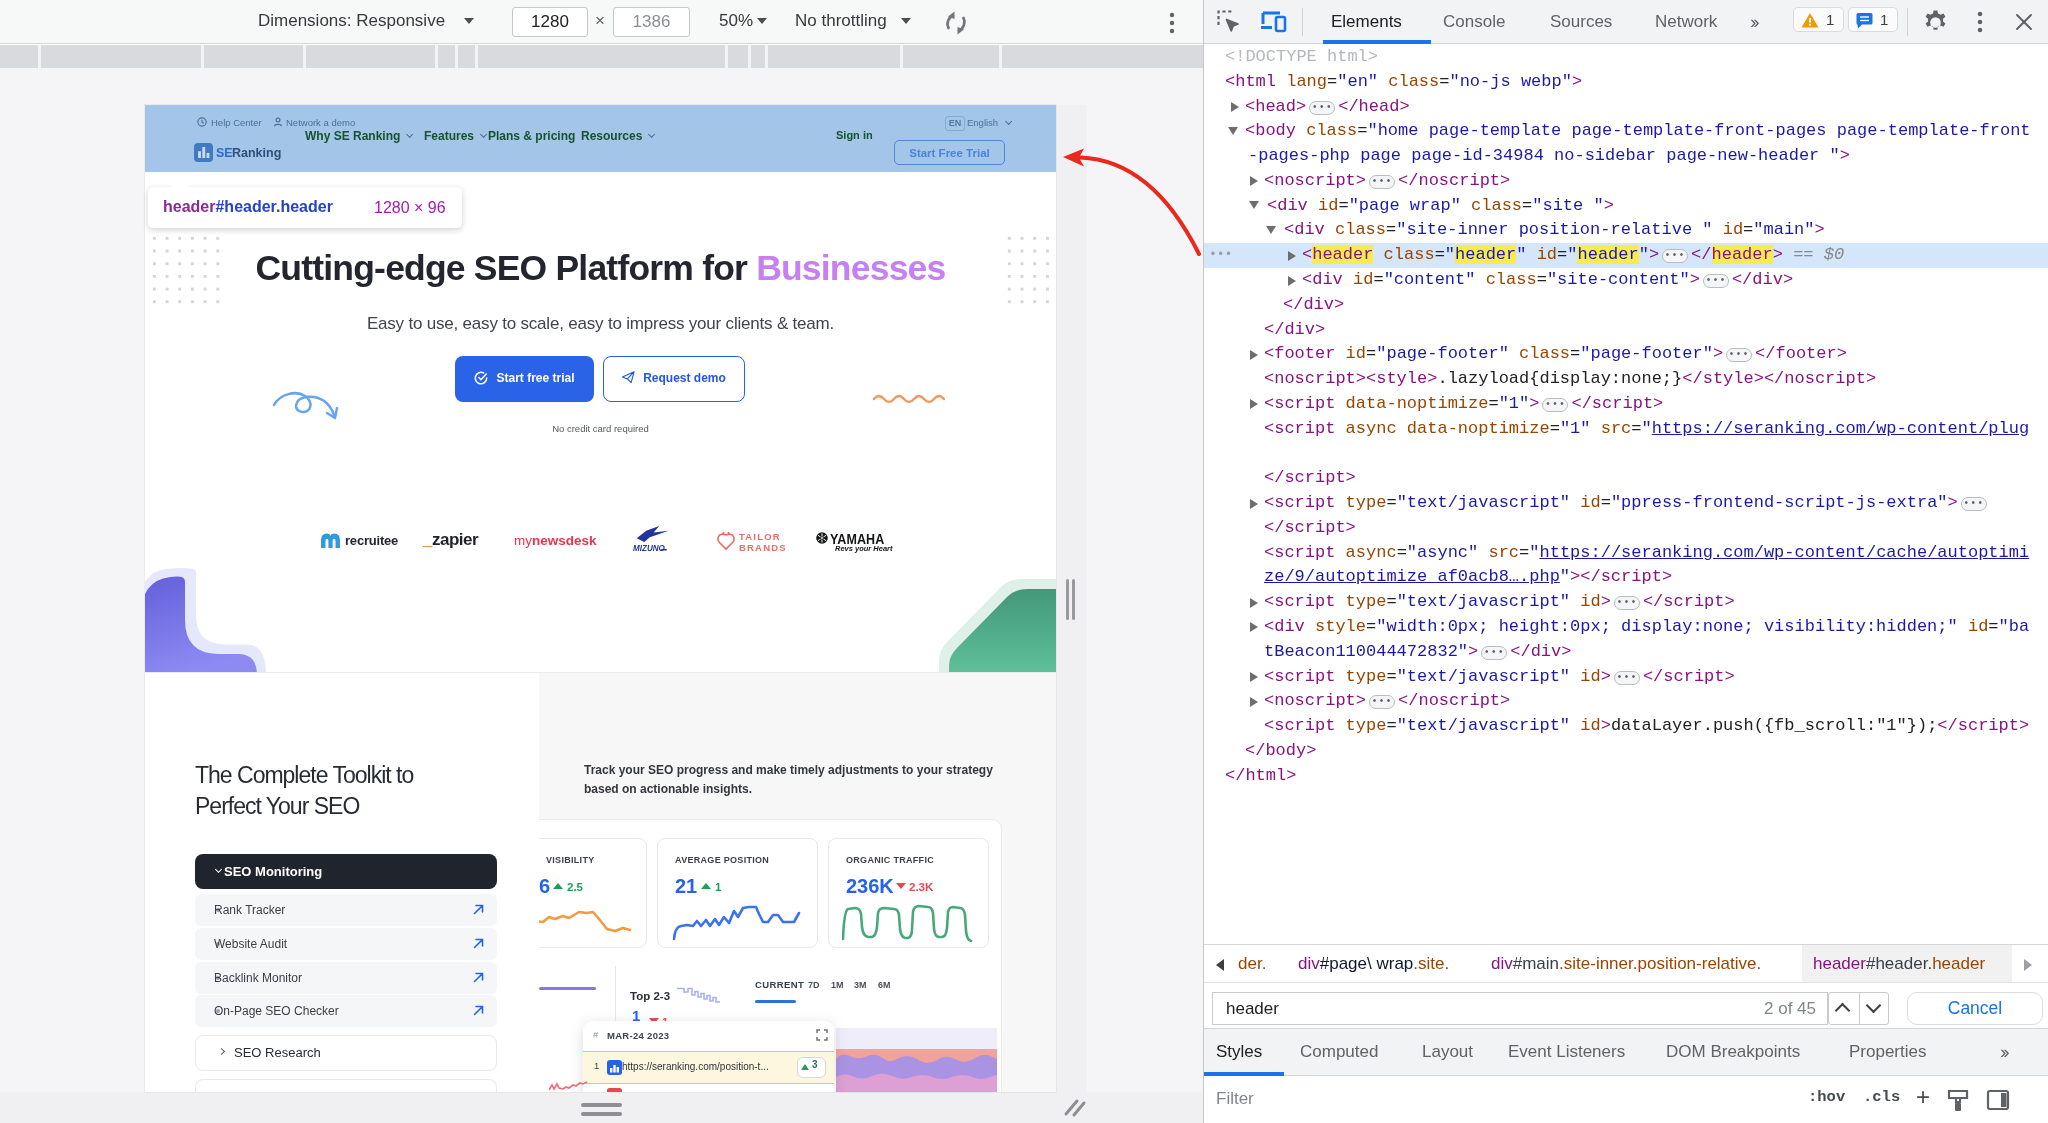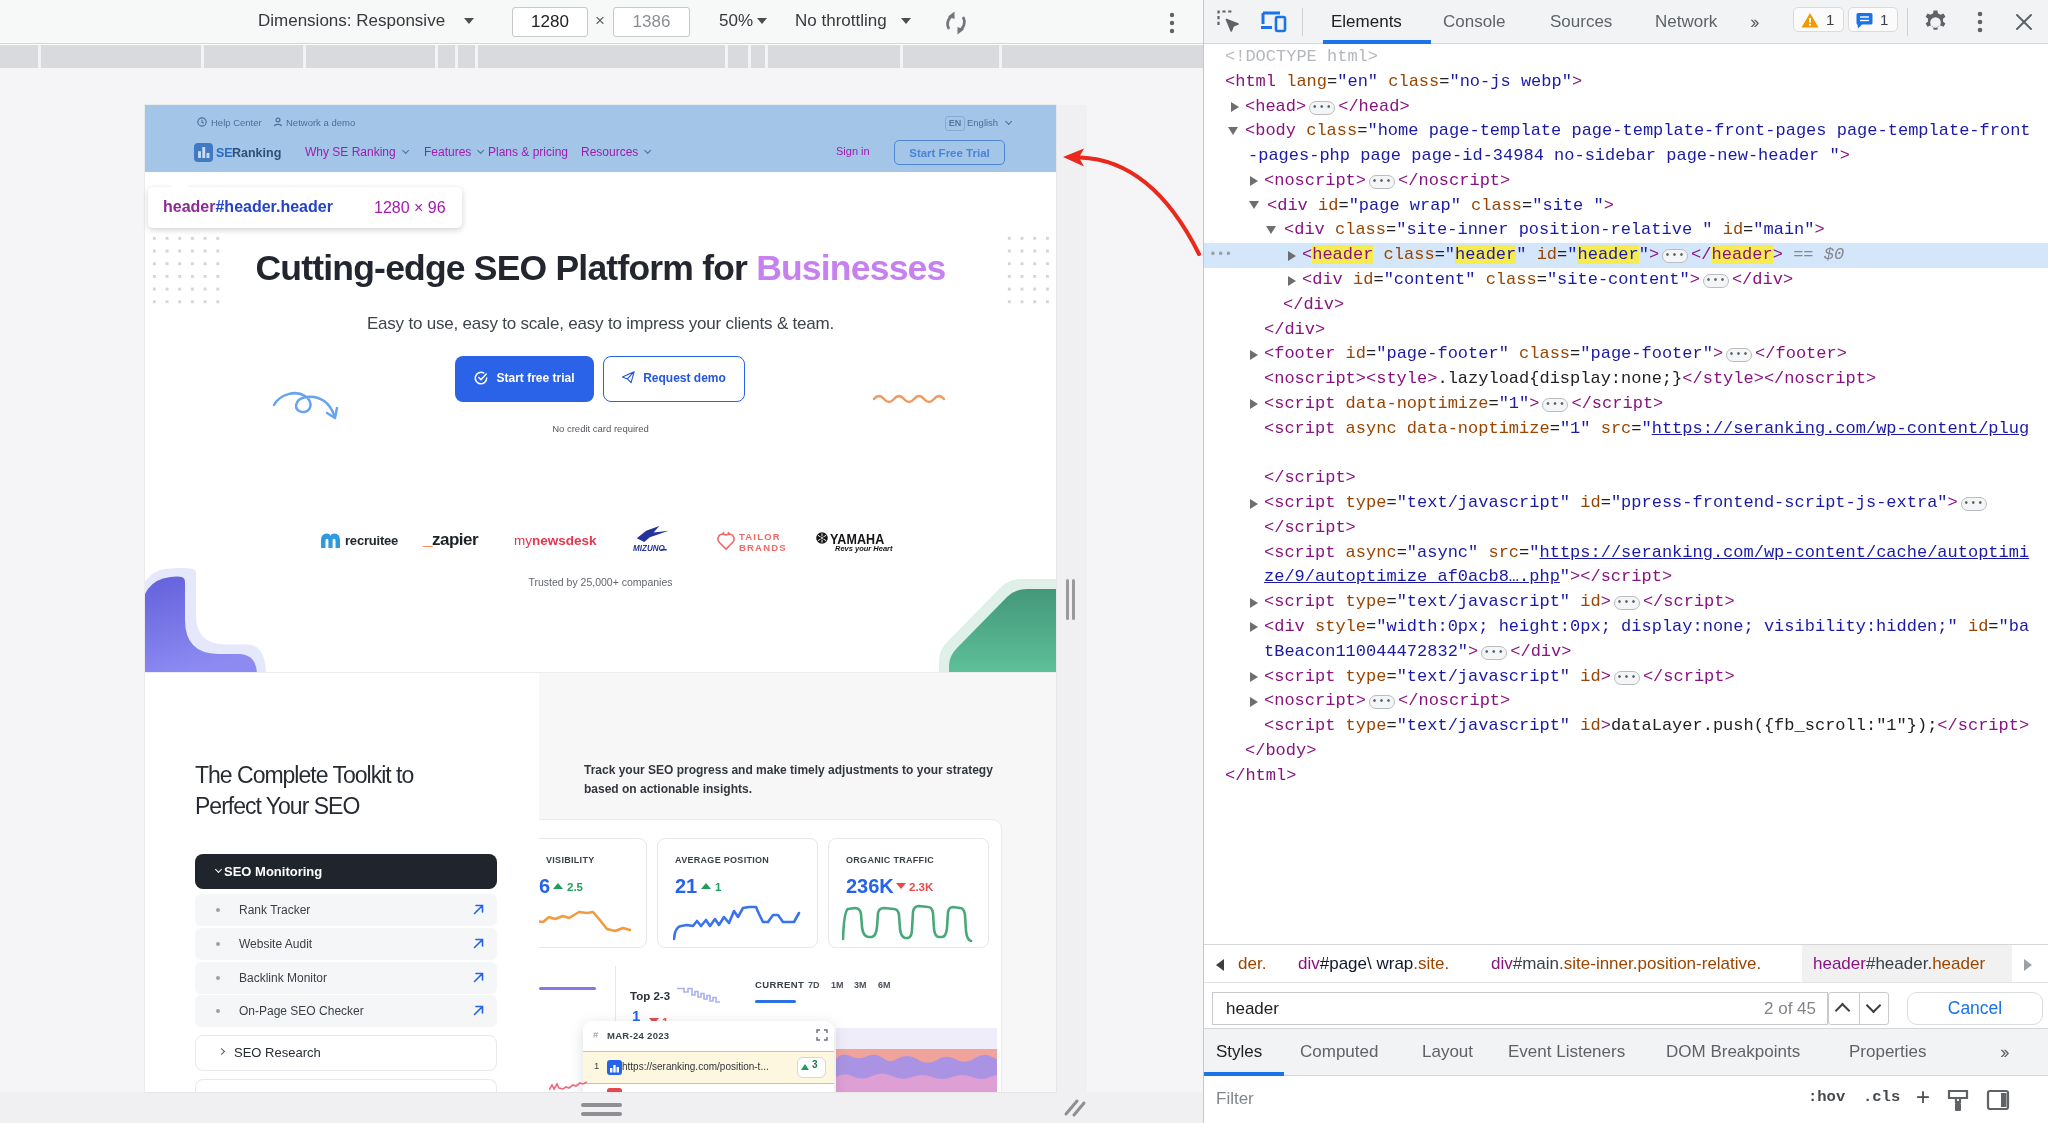--- a/index.html
+++ b/index.html
@@ -21,39 +21,39 @@
 .gutter{background:#f0f0f2}
 .vhandle{position:absolute;width:3px;height:41px;border-radius:2px;background:#9a9a9e}
 .hhandle{position:absolute;width:41px;height:4px;border-radius:2px;background:#8f8f93}
 
 
 #page{left:145px;top:37px;width:911px;height:987px;background:#fff;overflow:hidden;box-shadow:0 0 0 1px rgba(0,0,0,0.04)}
 
 
 #phead{left:0;top:0;width:911px;height:67px;background:#a2c5e8;color:#3a628f}
 #phead .tt{position:absolute;top:12px;font-size:9.5px;color:#4a7099}
-#phead .nv{position:absolute;top:40px;font-size:12px;color:#a21caf;font-weight:400}
+#phead .nv{position:absolute;top:24px;font-size:12px;color:#14532d;font-weight:700}
 .chev{display:inline-block;width:5px;height:5px;border-right:1.5px solid #4a7099;border-bottom:1.5px solid #4a7099;transform:rotate(45deg) translateY(-3px);margin-left:5px;vertical-align:middle}
 
 
 .hero-dots{background-image:radial-gradient(#d5d5dc 1.7px,transparent 1.9px);background-size:12.7px 12.7px}
 #h1{left:0;top:143px;width:911px;text-align:center;font-size:35.5px;font-weight:700;letter-spacing:-0.8px;color:#23262e}
 #h1 b{color:#c780f0;font-weight:700}
 #sub{left:0;top:209px;width:911px;text-align:center;font-size:17px;color:#3f434c;letter-spacing:-0.2px}
 .btn{position:absolute;top:251px;height:46px;border-radius:8px;font-size:12px;font-weight:600;line-height:44px;text-align:center}
 #note{left:0;top:318px;width:911px;text-align:center;font-size:9.5px;color:#55585e}
 #trusted{left:0;top:471px;width:911px;text-align:center;font-size:10.5px;color:#62666d}
 
 
 #tkl{left:0;top:568px;width:394px;height:419px;background:#fff}
 #tkr{left:394px;top:568px;width:517px;height:419px;background:#f7f7f8;overflow:hidden}
 #tkhead{position:absolute;left:50px;top:655px;font-size:23px;font-weight:400;color:#272c34;line-height:30.5px;letter-spacing:-1px}
 .mitem{position:absolute;left:50px;width:302px;height:32px;background:#f5f6f8;border-radius:6px;font-size:12px;color:#3a3f46;line-height:32px}
 .mitem .bu{position:absolute;left:21px;top:14px;width:4px;height:4px;border-radius:50%;background:#9aa0a8}
-.mitem span{position:absolute;left:44px}
+.mitem span{position:absolute;left:19px}
 .ar{position:absolute;right:13px;top:10px;width:11px;height:11px}
 .tile{position:absolute;background:#fff;border:1px solid #e7e8eb;border-radius:8px}
 .klabel{position:absolute;font-size:9px;font-weight:700;letter-spacing:0.3px;color:#3a3f47}
 .kval{position:absolute;font-size:20px;font-weight:700;color:#2563eb}
 
 
 #dt{left:1203px;top:0;width:845px;height:1123px;background:#fff;border-left:1px solid #c6c7c9}
 #dtbar{position:absolute;left:0;top:0;width:845px;height:44px;background:#f2f3f4;border-bottom:1px solid #d5d6d8}
 .dtab{position:absolute;top:0;height:43px;line-height:43px;font-size:17px;color:#5f6368}
 .badge{position:absolute;top:7px;height:25px;border:1px solid #dadbdd;border-radius:5px;background:#fbfbfc;font-size:15px;color:#3c4043;line-height:23px}
@@ -215,21 +215,20 @@
             <line x1="6.5" y1="1.4" x2="6.5" y2="11.6"></line>
               <line x1="2" y1="3.5" x2="11" y2="9.5"></line>
               <line x1="11" y1="3.5" x2="2" y2="9.5"></line>
           </g>
           <circle cx="6.5" cy="6.5" r="2" fill="#17181a"></circle>
             <circle cx="6.5" cy="6.5" r="1" fill="#fff"></circle>
         </svg>
         <span class="abs" style="left:685px;top:22px;font-size:12.5px;font-weight:800;color:#131417;letter-spacing:0.1px;transform:scaleY(1.15)">YAMAHA</span>
         <span class="abs" style="left:690px;top:34px;font-size:7.5px;font-style:italic;font-weight:700;color:#131417;white-space:nowrap">Revs your Heart</span>
       </div>
-      <div id="trusted" class="abs">Trusted by 25,000+ companies</div>
 
       <svg class="abs" style="left:0;top:455px" width="125" height="113" viewBox="0 0 125 113">
         <path d="M0 22 Q8 10 22 8.8 Q40 7 48 9 Q51 9.5 51 13 L51 55 Q51 84 80 84.5 L103 84.5 Q120 85 121 113 L0 113 Z" fill="#e5e7fb"></path>
         <defs>
             <linearGradient id="pg" x1="0" y1="0" x2="0.35" y2="1">
               <stop offset="0" stop-color="#6360db"></stop>
               <stop offset="1" stop-color="#8d8bf2"></stop>
             </linearGradient>
           </defs>
         <path d="M0 34 Q6 22 18 18.5 Q32 15 38 17.5 Q40 18.5 40 22 L40 60 Q40 93.5 73 94 L94 94 Q111 94.5 112 113 L0 113 Z" fill="url(#pg)"></path>

